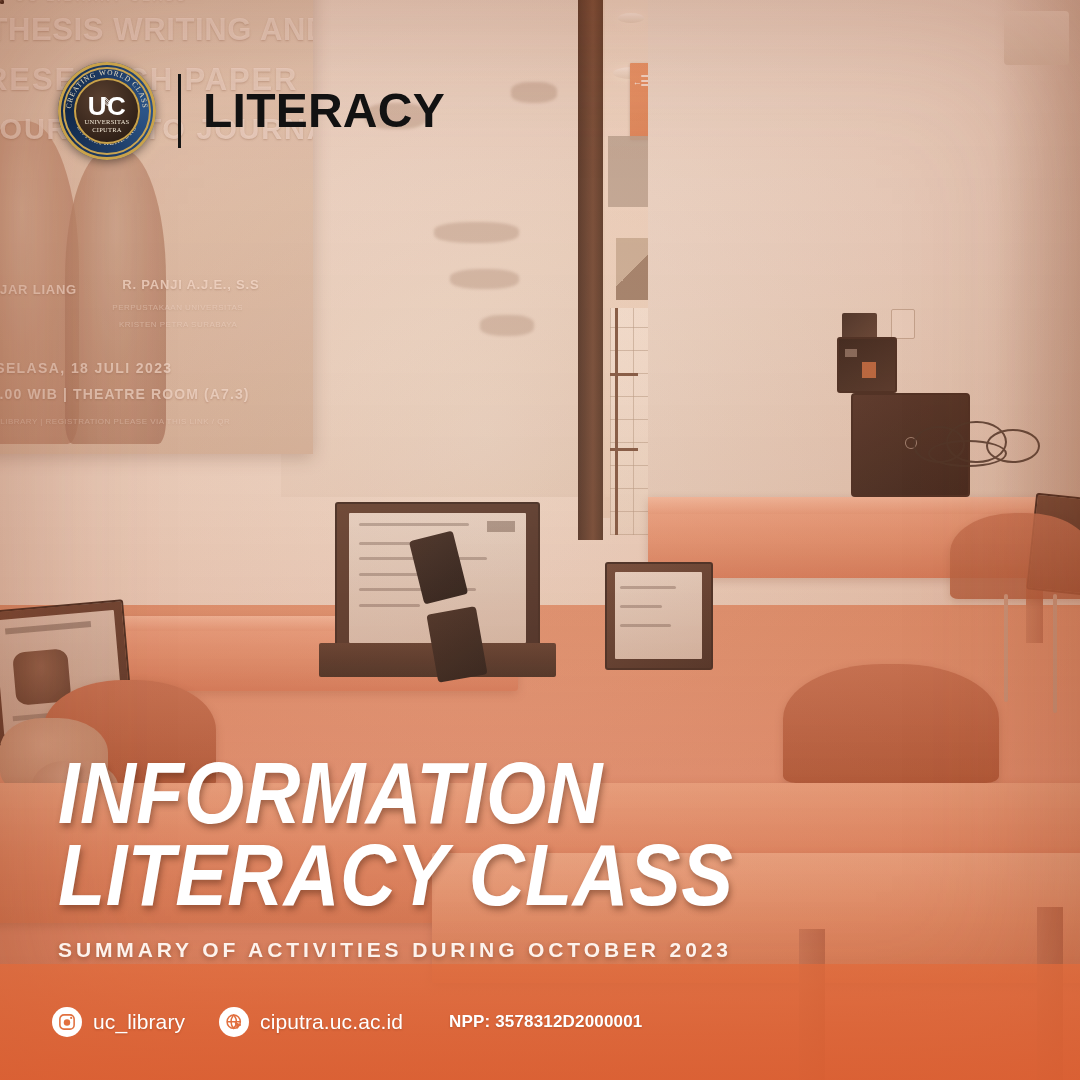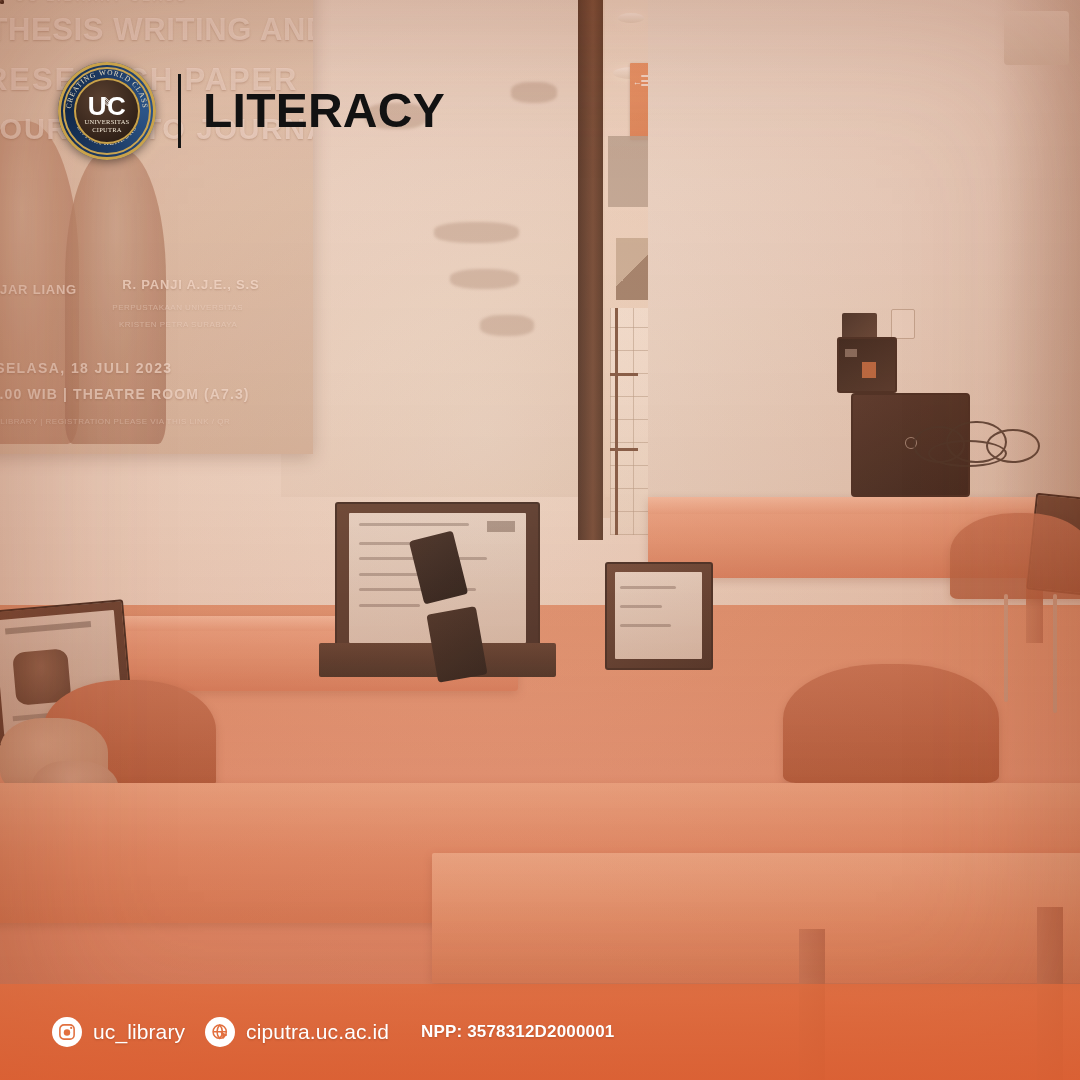--- a/index.html
+++ b/index.html
@@ -232,23 +232,23 @@
   .headline .line{
         font-size:88px;font-weight:700;font-style:italic;color:#fff;
         line-height:.93;letter-spacing:.005em;
         transform:scaleX(.88);transform-origin:left center;
         text-shadow:2px 4px 7px rgba(80,35,18,.45);}
   .headline .sub{
         margin-top:22px;font-size:21px;font-weight:600;color:#fdf2ec;
         letter-spacing:.185em;
         text-shadow:0 2px 5px rgba(90,40,20,.42);}
 
-  .footer{position:absolute;left:0;right:0;bottom:0;height:96px;z-index:45;
+  .footer{position:absolute;left:0;right:0;bottom:0;height:116px;z-index:45;
         background:linear-gradient(180deg,rgba(226,106,58,.72),rgba(222,96,50,.88));
-        display:flex;align-items:center;padding-left:52px;gap:20px;}
+        display:flex;align-items:center;padding-left:52px;gap:34px;}
   .fitem{display:flex;align-items:center;gap:11px;}
   .fico{width:30px;height:30px;border-radius:50%;background:#fff;
         display:flex;align-items:center;justify-content:center;flex:0 0 auto;
         color:#e2703f;}
   .fico svg{display:block;}
   .ftext{color:#fff;font-size:21px;letter-spacing:.005em;
         text-shadow:0 1px 2px rgba(120,45,20,.35);}
   .npp{color:#fff;font-size:17px;font-weight:700;letter-spacing:.01em;
         margin-left:12px;text-shadow:0 1px 2px rgba(120,45,20,.35);}
 </style>
@@ -495,20 +495,25 @@
         <div class="quill">✎</div>
         <div class="uc">UC</div>
         <div class="uni">UNIVERSITAS</div>
         <div class="uni">CIPUTRA</div>
       </div>
     </div>
     <div class="divider"></div>
     <div class="brandname">LITERACY</div>
   </div>
 
+  <div class="headline">
+    <div class="line">INFORMATION</div>
+    <div class="line">LITERACY CLASS</div>
+    <div class="sub">SUMMARY OF ACTIVITIES DURING OCTOBER 2023</div>
+  </div>
 
   <div class="footer">
 
     <div class="fitem">
       <span class="fico">
         <svg width="18" height="18" viewBox="0 0 24 24" fill="none" stroke="currentColor" stroke-width="2.1">
           <rect x="2.5" y="2.5" width="19" height="19" rx="5.5"></rect>
           <circle cx="12" cy="12.6" r="4.3" fill="currentColor" stroke="none"></circle>
           <circle cx="17.6" cy="6.6" r="1.5" fill="currentColor" stroke="none"></circle>
         </svg>

